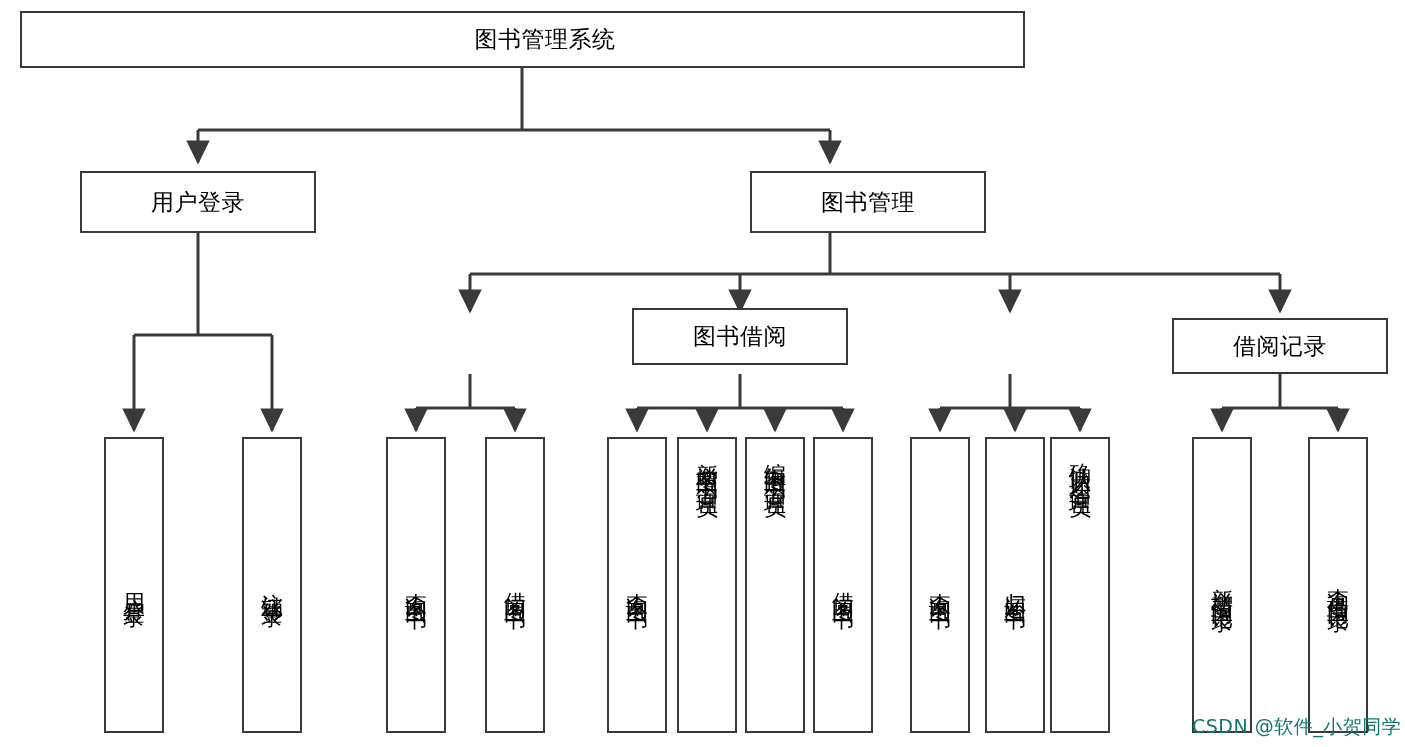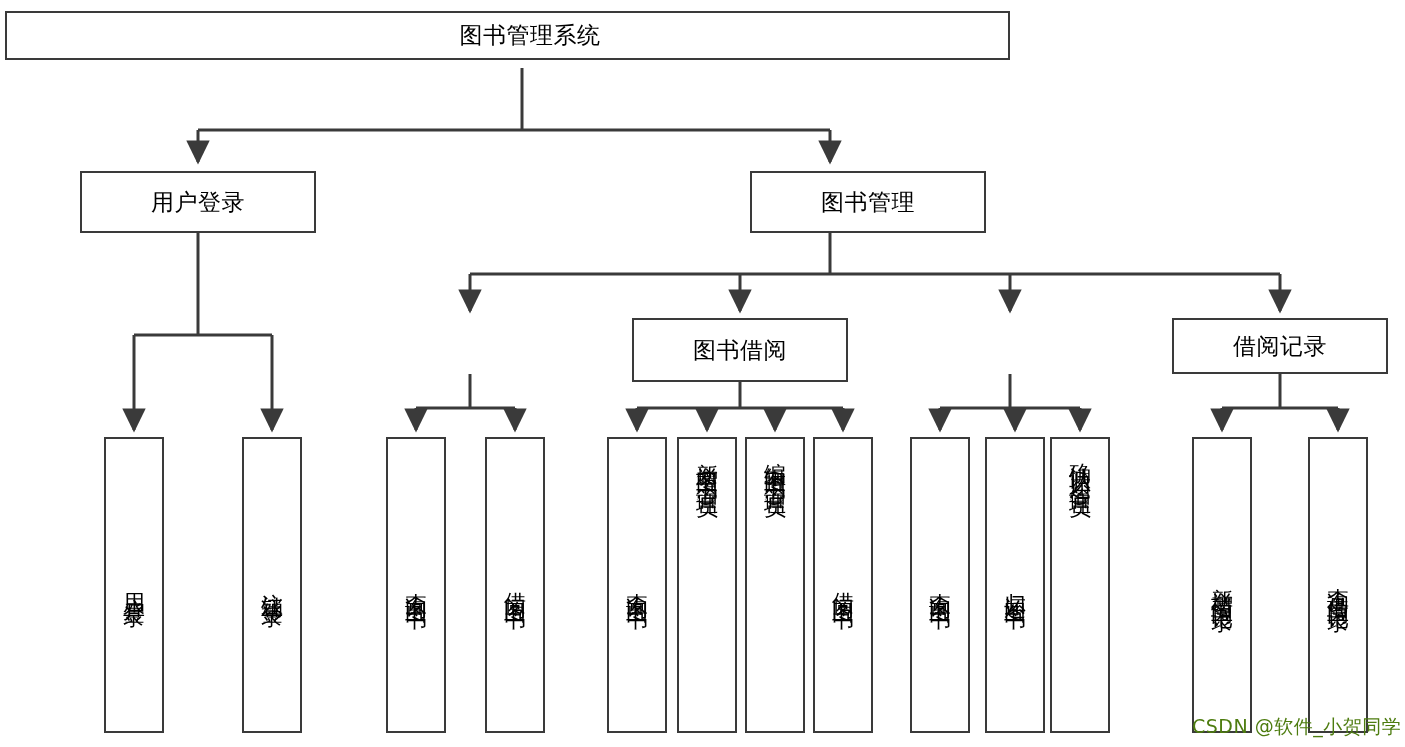--- a/index.html
+++ b/index.html
@@ -49,21 +49,21 @@
     line-height: 1;
     white-space: nowrap;
   }
   .node.v.top .vtext {
     align-self: flex-start;
     margin-top: 6px;
   }
   .watermark {
     position: absolute;
     font-size: 19px;
-    color: #4d7c0f;
+    color: #0f766e;
     white-space: nowrap;
     z-index: 6;
     letter-spacing: 0.5px;
   }
 </style>
 </head>
 <body>
 
 <div id="canvas">
 
@@ -110,32 +110,32 @@
       <path d="M1015,408 L1015,430" marker-end="url(#arrow)"></path>
       <path d="M1080,408 L1080,430" marker-end="url(#arrow)"></path>
 
       <path d="M1280,374 L1280,408"></path>
       <path d="M1222,408 L1338,408"></path>
       <path d="M1222,408 L1222,430" marker-end="url(#arrow)"></path>
       <path d="M1338,408 L1338,430" marker-end="url(#arrow)"></path>
     </g>
   </svg>
 
-  <div class="node h" style="left:5px; top:11px; width:1005px; height:49px;padding-left:45px;">
+  <div class="node h" style="left:20px; top:11px; width:1005px; height:57px;padding-left:45px;">
     <span>图书管理系统</span>
   </div>
 
   <div class="node h" style="left:80px; top:171px; width:236px; height:62px;">
     <span>用户登录</span>
   </div>
   <div class="node h" style="left:711px; top:171px; width:236px; height:62px;margin-left:39px;">
     <span>图书管理</span>
   </div>
 
-  <div class="node h" style="left:632px; top:318px; width:216px; height:64px;">
+  <div class="node h" style="left:632px; top:308px; width:216px; height:57px;">
     <span>图书借阅</span>
   </div>
   <div class="node h" style="left:1172px; top:318px; width:216px; height:56px;">
     <span>借阅记录</span>
   </div>
 
   <div class="node v" style="left:104px; top:437px; width:60px; height:296px;">
     <span class="vtext">用户登录</span>
   </div>
   <div class="node v" style="left:242px; top:437px; width:60px; height:296px;">

